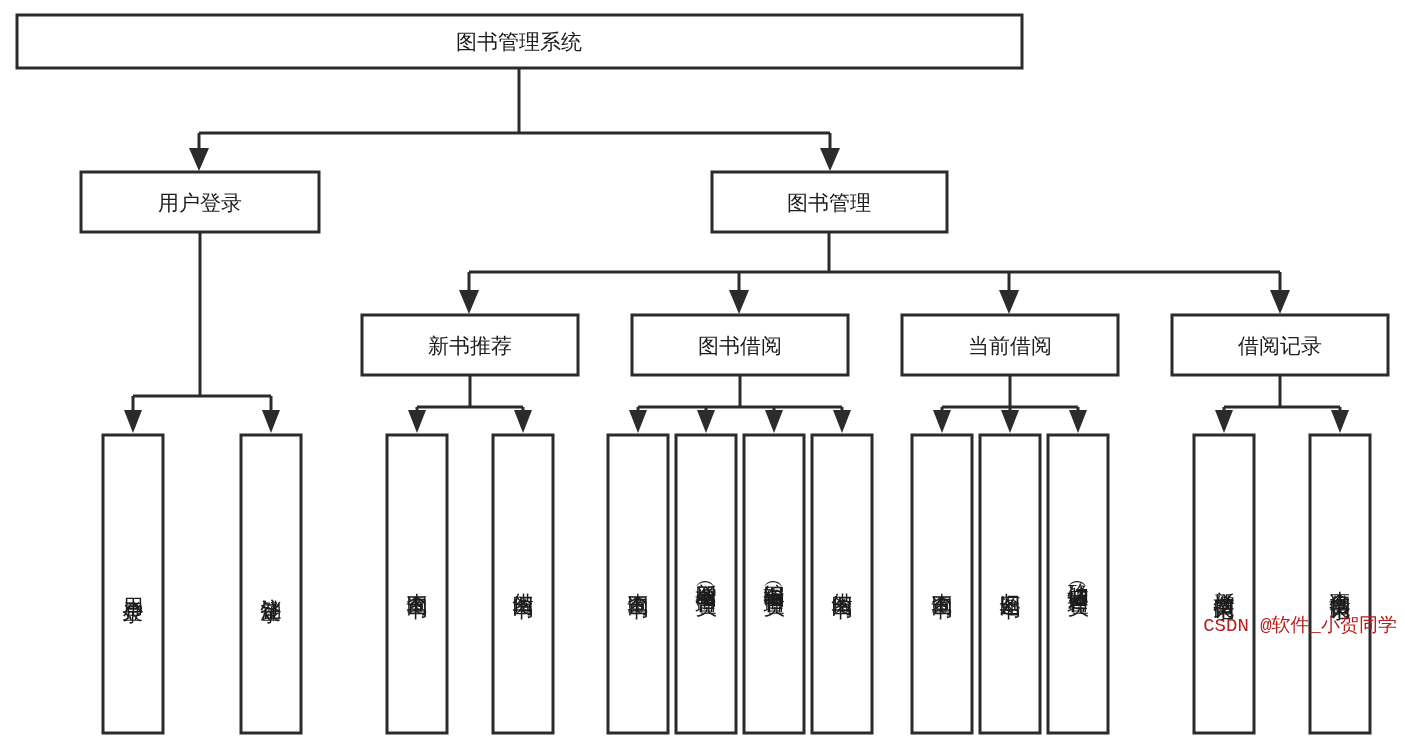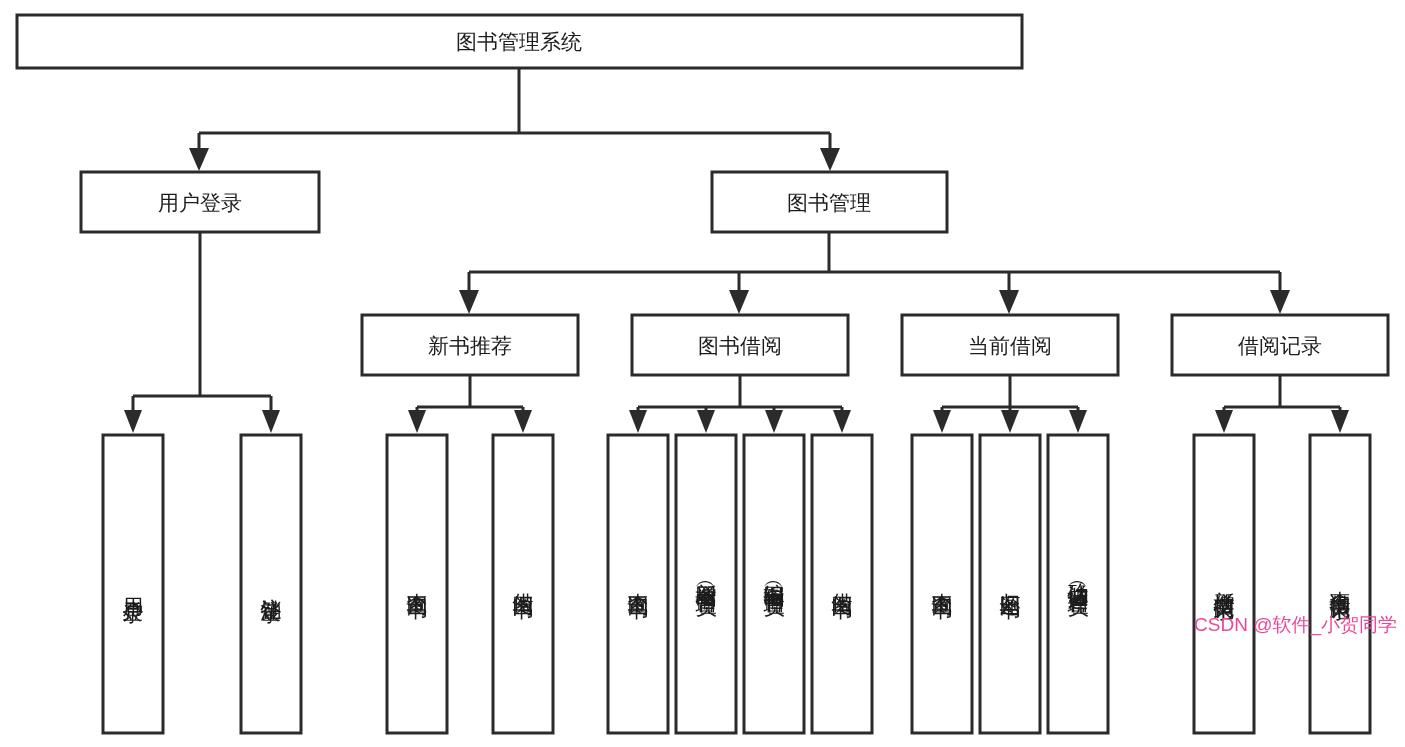--- a/index.html
+++ b/index.html
@@ -54,23 +54,23 @@
     fill: #1c1c1c;
     writing-mode: vertical-rl;
     text-orientation: upright;
     text-anchor: middle;
     letter-spacing: 2px;
   }
   .watermark {
     position: absolute;
     right: 8px;
     bottom: 6px;
-    font-family: Liberation Sans, sans-serif;
+    font-family: Liberation Mono, monospace;
     font-size: 19px;
-    color: #ec4899;
+    color: #b91c1c;
     white-space: nowrap;
     pointer-events: none;
     user-select: none;
   }
 </style>
 </head>
 <body>
 
 <div id="diagram-root">
 

